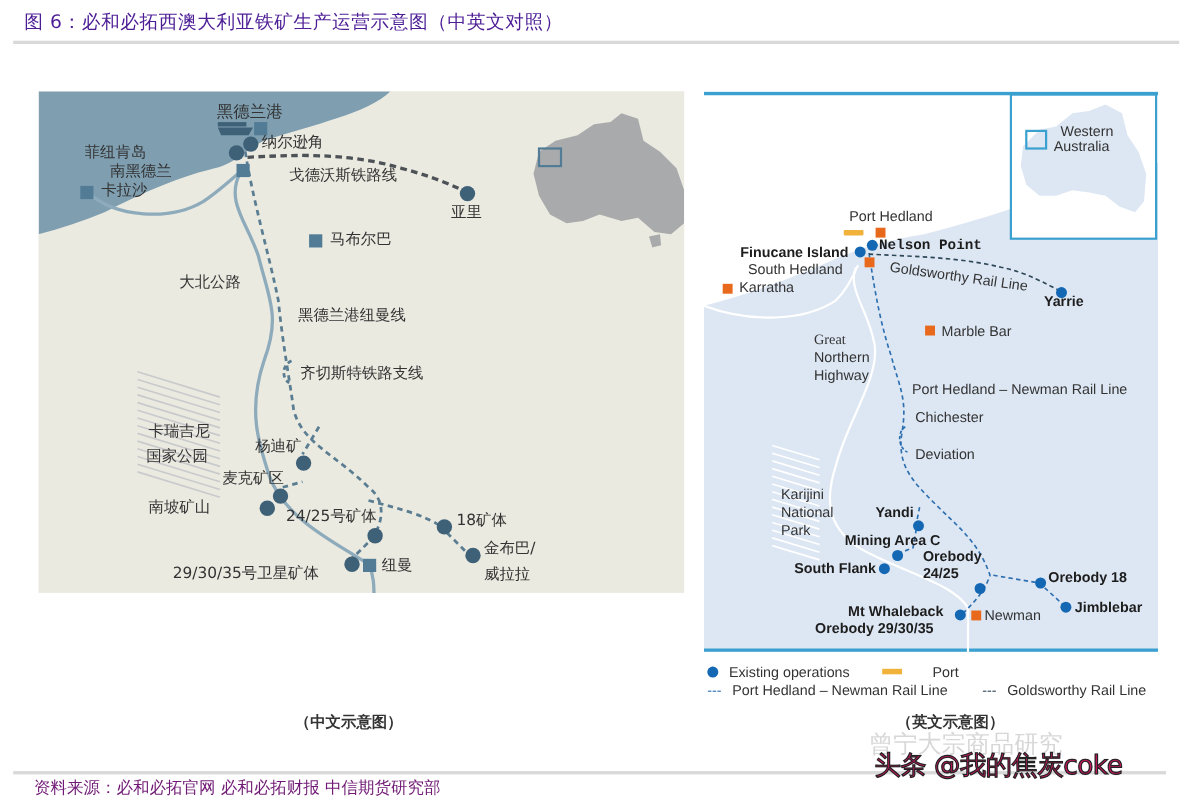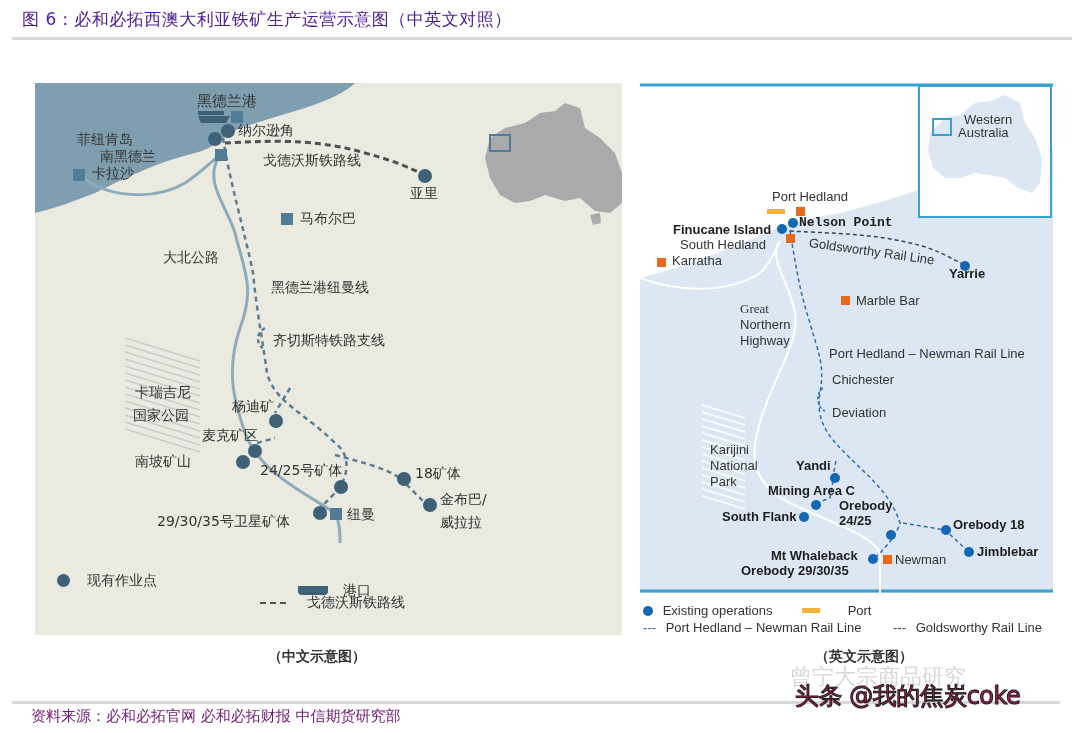--- a/index.html
+++ b/index.html
@@ -20,21 +20,21 @@
   .watermark { position:absolute; left:795px; top:680px; font-size:24px; color:#be185d;
                -webkit-text-stroke:1px #222; text-shadow:0 0 1px #000; letter-spacing:-0.5px; }
   .watermark-faint { position:absolute; left:790px; top:662px; font-size:22px; color:rgba(140,140,140,0.35); }
 </style>
 </head>
 <body>
 
 <div class="fig-title">图 6：必和必拓西澳大利亚铁矿生产运营示意图（中英文对照）</div>
 <div class="hr-top"></div>
 
-<div class="map" style="left:35px; top:83px; width:587px; height:552px; background:#ebeae1;">
+<div class="map" style="left:35px; top:83px; width:587px; height:456px; background:#ebeae1;">
   <svg width="587" height="552">
 
     <path d="M0,0 H320 C300,20 250,30 205,45 C185,55 180,65 160,70 C120,80 90,95 60,110 C40,118 20,125 0,130 Z" fill="#7f9fb1"></path>
 
     <path d="M455,55 L470,45 L490,40 L505,30 L520,28 L530,20 L545,25 L550,45 L565,55 L580,70 L587,90 L587,120 L575,130 L560,128 L545,115 L530,118 L510,112 L495,118 L480,120 L465,112 L455,95 L450,75 Z" fill="#a9aaab"></path>
     <path d="M555,132 L565,130 L566,140 L558,142 Z" fill="#a9aaab"></path>
     <rect x="455" y="52" width="20" height="16" fill="none" stroke="#527c96" stroke-width="2"></rect>
 
     <g stroke="#c9cacc" stroke-width="1.5">
       <line x1="90" y1="255" x2="165" y2="278"></line>

